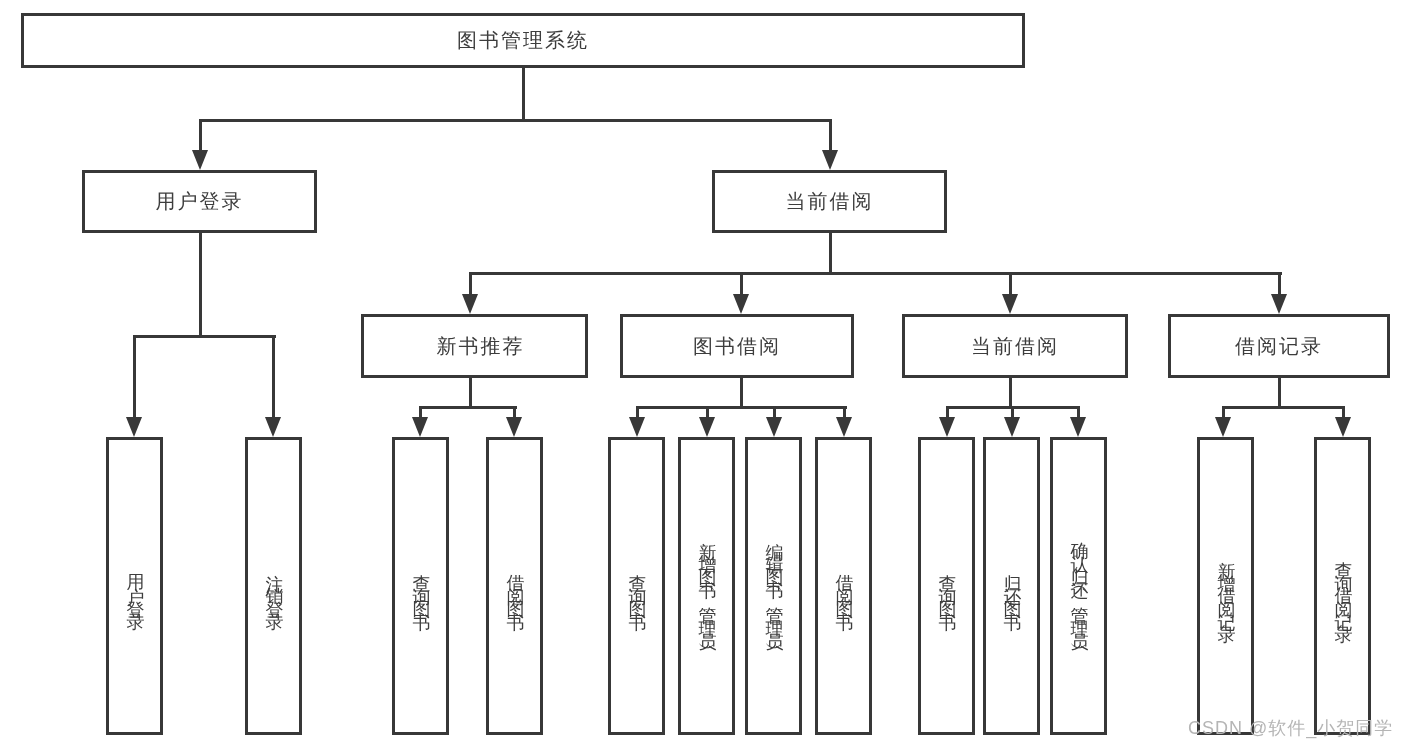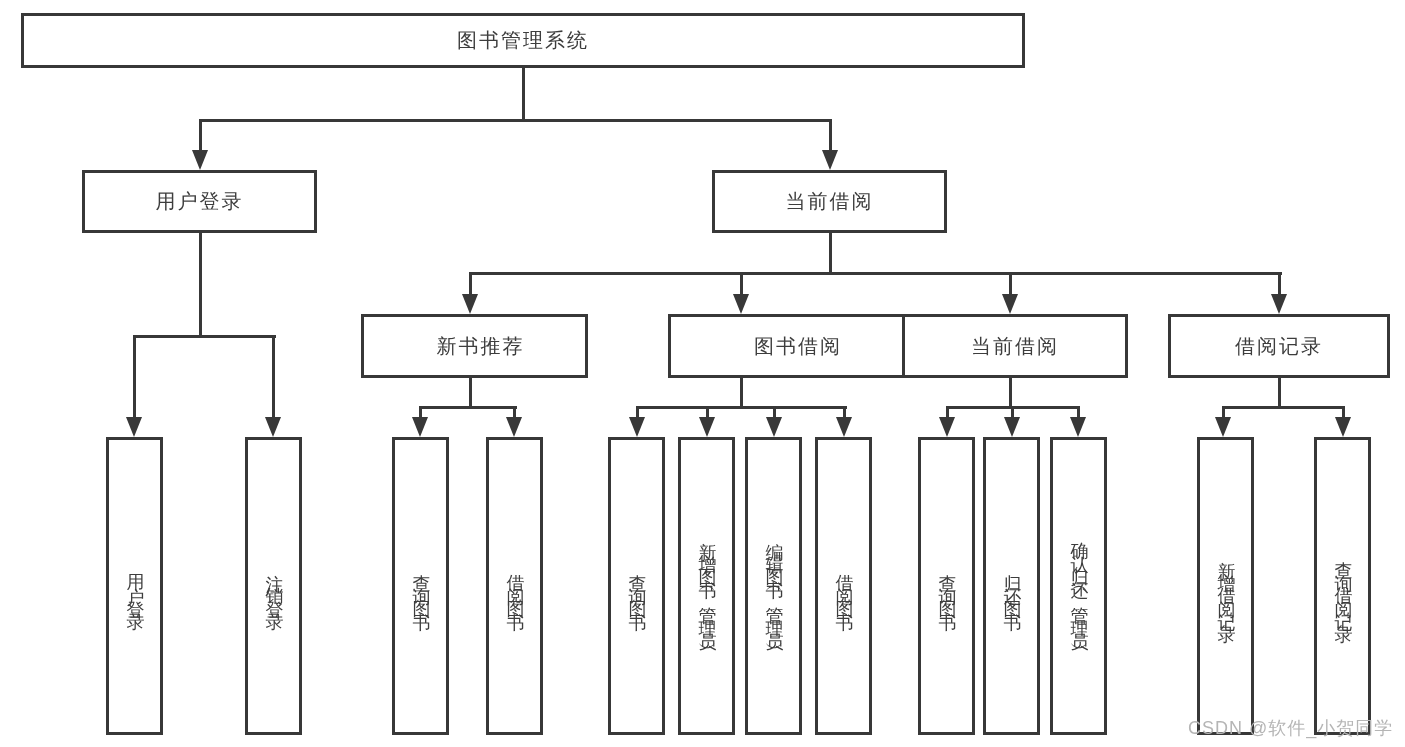--- a/index.html
+++ b/index.html
@@ -40,21 +40,21 @@
   <div class="node" style="left:82px; top:170px; width:235px; height:63px;">
     <span>用户登录</span>
   </div>
   <div class="node" style="left:712px; top:170px; width:235px; height:63px;">
     <span>当前借阅</span>
   </div>
 
   <div class="node" style="left:361px; top:314px; width:227px; height:64px;padding-left:12px;">
     <span>新书推荐</span>
   </div>
-  <div class="node" style="left:668px; top:314px; width:260px; height:64px;">
+  <div class="node" style="left:620px; top:314px; width:234px; height:64px;">
     <span>图书借阅</span>
   </div>
   <div class="node" style="left:1168px; top:314px; width:222px; height:64px;">
     <span>借阅记录</span>
   </div>
   <div class="node" style="left:902px; top:314px; width:226px; height:64px;">
     <span>当前借阅</span>
   </div>
 
   <div class="vnode" style="left:106px; top:437px; width:57px; height:298px;">

